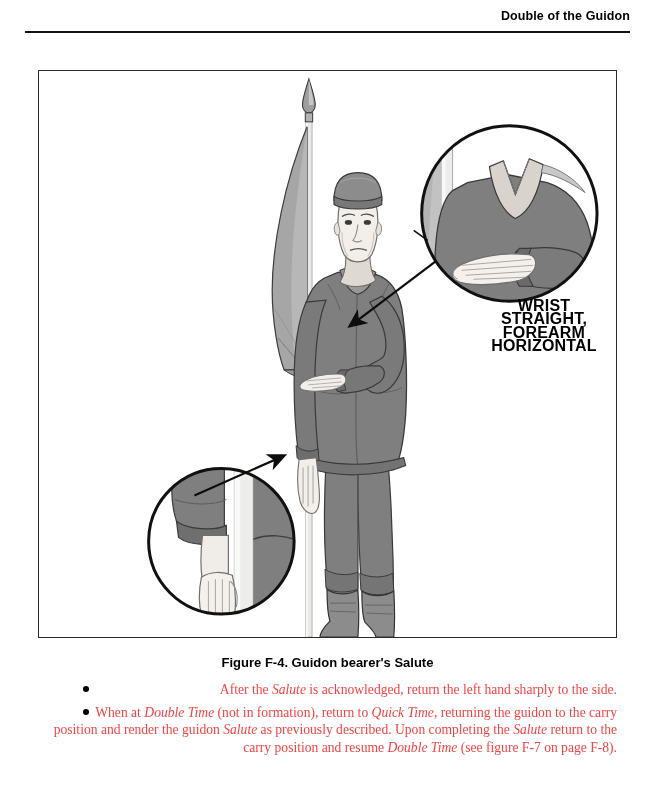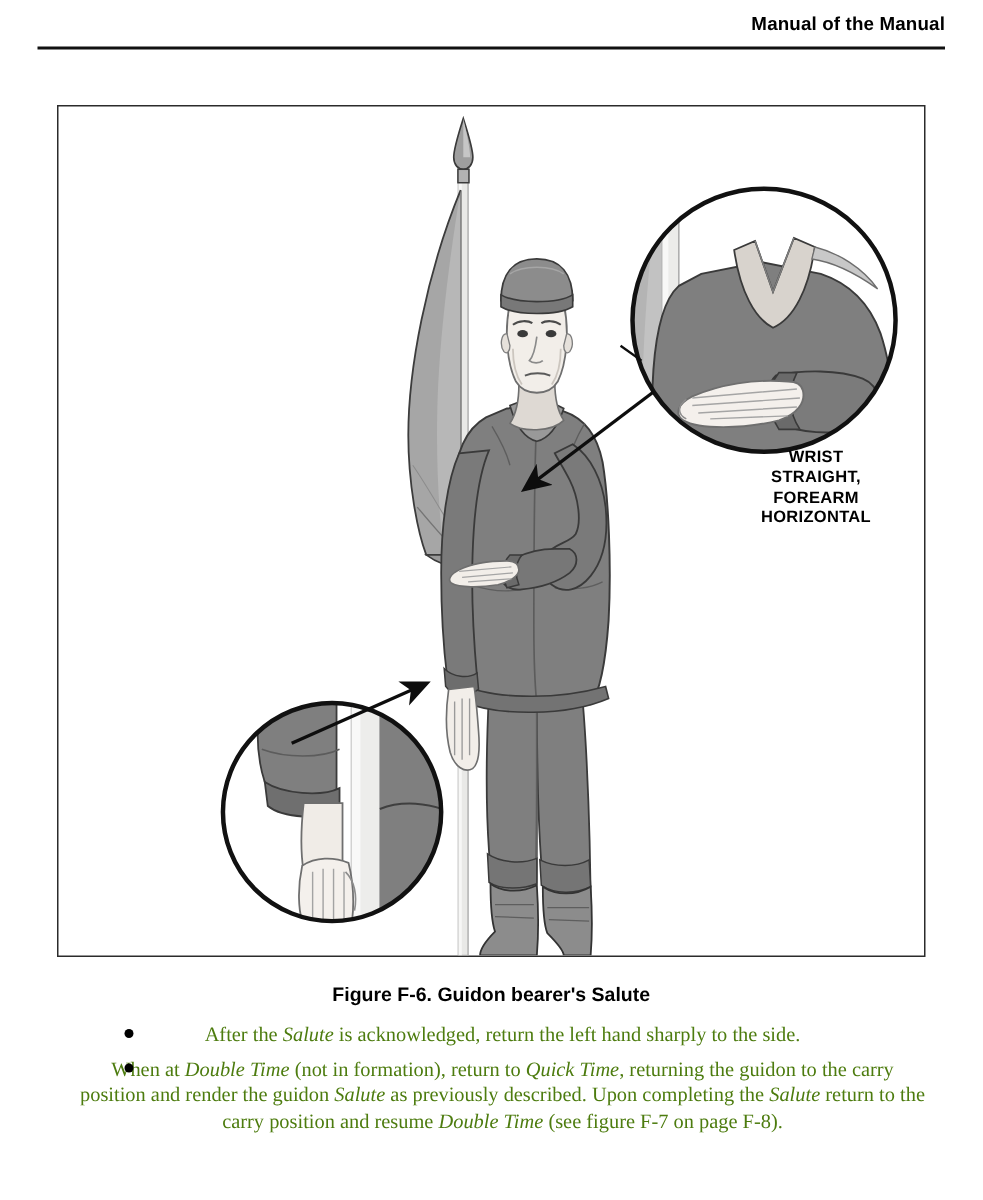--- a/index.html
+++ b/index.html
@@ -62,21 +62,21 @@
     top: 0;
     width: 100%;
     height: 100%;
   }
 
   
   .callout {
     position: absolute;
     font-family: "Liberation Sans", sans-serif;
     font-weight: bold;
-    font-size: 11px;
+    font-size: 16px;
     line-height: 13.4px;
     text-align: center;
     color: #000;
     white-space: pre-line;
     letter-spacing: 0.2px;
   }
   .callout-wrist {
     left: 422px;
     top: 228px;
     width: 166px;
@@ -108,41 +108,41 @@
     width: 655px;
   }
   .bullet-item {
     position: relative;
     padding-left: 53px;
     padding-right: 38px;
     margin-bottom: 5px;
     font-family: "Liberation Serif", serif;
     font-size: 13.6px;
     line-height: 17.6px;
-    text-align: center;
-    color: #4d7c0f;
+    text-align: right;
+    color: #ef4444;
   }
   .bullet-dot {
     position: absolute;
     left: 83px;
     top: 5px;
     width: 6px;
     height: 6px;
     border-radius: 50%;
     background: #000;
   }
   .bullet-text i {
     font-style: italic;
   }
 </style>
 </head>
 <body>
 
 <div class="page-header">
-  <div class="header-title">Manual of the Manual</div>
+  <div class="header-title">Double of the Guidon</div>
   <div class="header-rule"></div>
 </div>
 
 <div class="figure-box">
 
   <svg class="figure-art" viewBox="0 0 579 568" preserveAspectRatio="xMidYMid meet">
     <defs>
       <clipPath id="clipTopCircle">
         <circle cx="472" cy="143" r="88"></circle>
       </clipPath>
@@ -362,21 +362,21 @@
     </g>
   </svg>
 
   <div class="callout callout-wrist">WRIST
 STRAIGHT,
 FOREARM
 HORIZONTAL</div>
 
 </div>
 
-<div class="figure-caption">Figure F-6. Guidon bearer's Salute</div>
+<div class="figure-caption">Figure F-4. Guidon bearer's Salute</div>
 
 <div class="body-list">
   <div class="bullet-item">
     <span class="bullet-dot"></span>
     <span class="bullet-text"><span>After the </span><i>Salute</i><span> is acknowledged, return the left hand sharply to the side.</span></span>
   </div>
   <div class="bullet-item">
     <span class="bullet-dot"></span>
     <span class="bullet-text"><span>When at </span><i>Double Time</i><span> (not in formation), return to </span><i>Quick Time</i><span>, returning the guidon to the carry position and render the guidon </span><i>Salute</i><span> as previously described. Upon completing the </span><i>Salute</i><span> return to the carry position and resume </span><i>Double Time</i><span> (see figure F-7 on page F-8).</span></span>
   </div>

